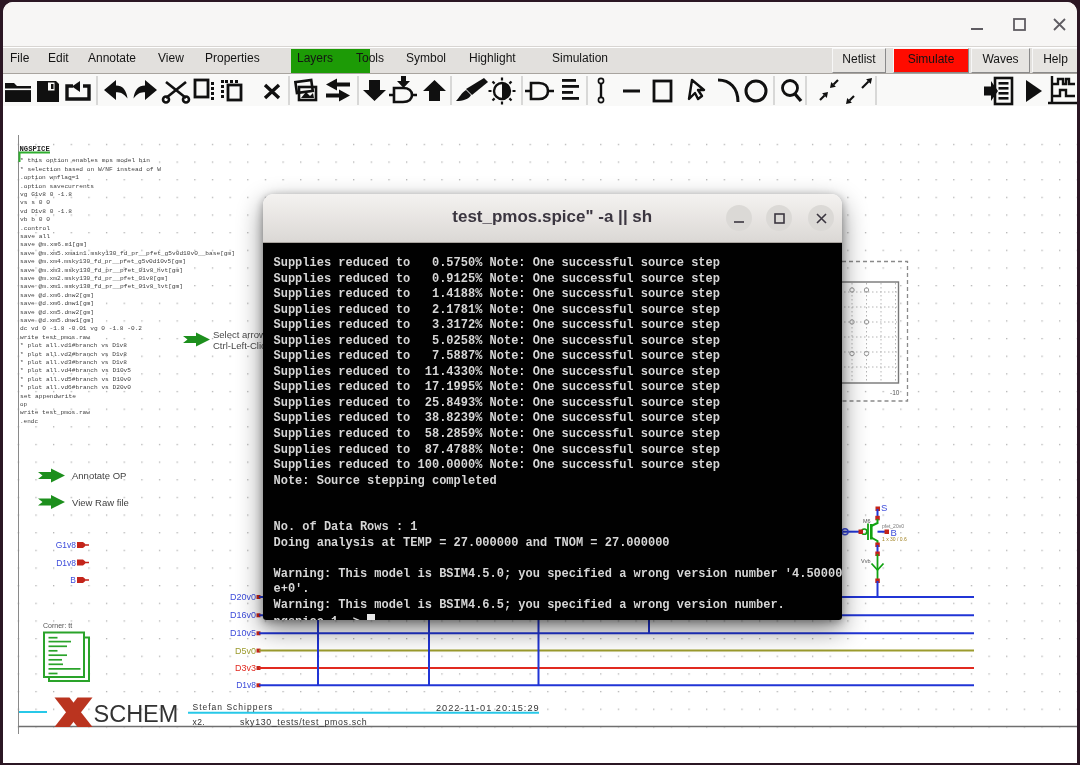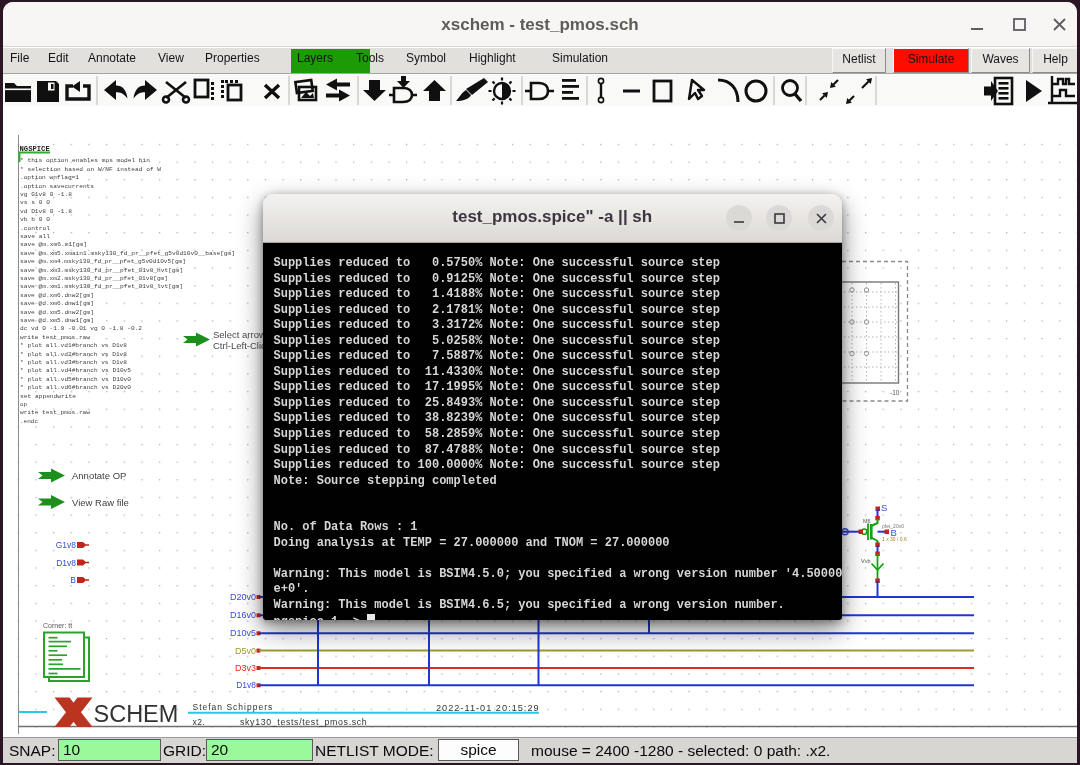--- a/index.html
+++ b/index.html
@@ -211,21 +211,20 @@
 <line x1="877.5" y1="554" x2="877.5" y2="579" stroke="#12a312" stroke-width="1.8"></line>
 <path d="M871.5 563.5 L877.5 570 L883.5 563.5" stroke="#12a312" stroke-width="1.8" fill="none"></path>
 <text x="861" y="563" font-family="Liberation Sans, sans-serif" font-size="5.5" fill="#555">Vvb</text>
 <rect x="875.3" y="578.5" width="4.5" height="4.5" fill="#c3241a"></rect>
 <line x1="877.5" y1="581" x2="877.5" y2="597" stroke="#2135d6" stroke-width="2"></line>
 </g>
     </svg>
   </div>
 
   <div id="titlebar">
-    <div class="title">xschem - test_pmos.sch</div>
     <svg class="winbtn" style="left:966px" width="20" height="20">
         <path d="M2 13 H14"></path>
       </svg>
     <svg class="winbtn" style="left:1008px" width="20" height="20">
         <rect x="3" y="3" width="11" height="11"></rect>
       </svg>
     <svg class="winbtn" style="left:1048px" width="20" height="20">
         <path d="M3 3 L14 14 M14 3 L3 14"></path>
       </svg>
   </div>
@@ -355,29 +354,20 @@
 <path d="M984 86.5 L991 86.5 L991 81 L998 91 L991 101 L991 95.5 L984 95.5 Z" fill="#101010"></path>
 <path d="M1026 80 L1042 91 L1026 102 Z" fill="#101010"></path>
 <g stroke="#101010" stroke-width="2.4" fill="none">
 <path d="M1052 76 L1052 103 M1048 103 L1077 103"></path>
 <path d="M1052 84 L1058 84 L1058 79 L1063 79 L1063 84 L1066 84 L1066 79 L1069 79 L1069 84 L1075 84"></path>
 <path d="M1052 96 L1060 96 L1060 90 L1066 90 L1066 96 L1075 96"></path>
 </g>
 </g>
     </svg>
   </div>
-  <div id="statusbar">
-    <span style="left:6px">SNAP:</span>
-    <div class="sinput" style="left:55px;width:97px;background:#9afa9a;">10</div>
-    <span style="left:160px">GRID:</span>
-    <div class="sinput" style="left:203px;width:101px;background:#9afa9a;">20</div>
-    <span style="left:312px">NETLIST MODE:</span>
-    <div class="sinput" style="left:435px;width:79px;background:#fdfdfd;text-align:center;padding-left:0;">spice</div>
-    <span style="left:528px">mouse = 2400 -1280 - selected: 0 path: .x2.</span>
-  </div>
 </div>
 
 <div id="term">
   <div id="termbar">
     <div class="ttitle">test_pmos.spice" -a || sh</div>
     <div class="tbtn" style="left:463px"><svg width="26" height="26" stroke="#3b3640" stroke-width="1.6" fill="none">
           <path d="M8 17 H18"></path>
         </svg></div>
     <div class="tbtn" style="left:503px"><svg width="26" height="26" stroke="#3b3640" stroke-width="1.6" fill="none">
           <rect x="9" y="9" width="9" height="9"></rect>

